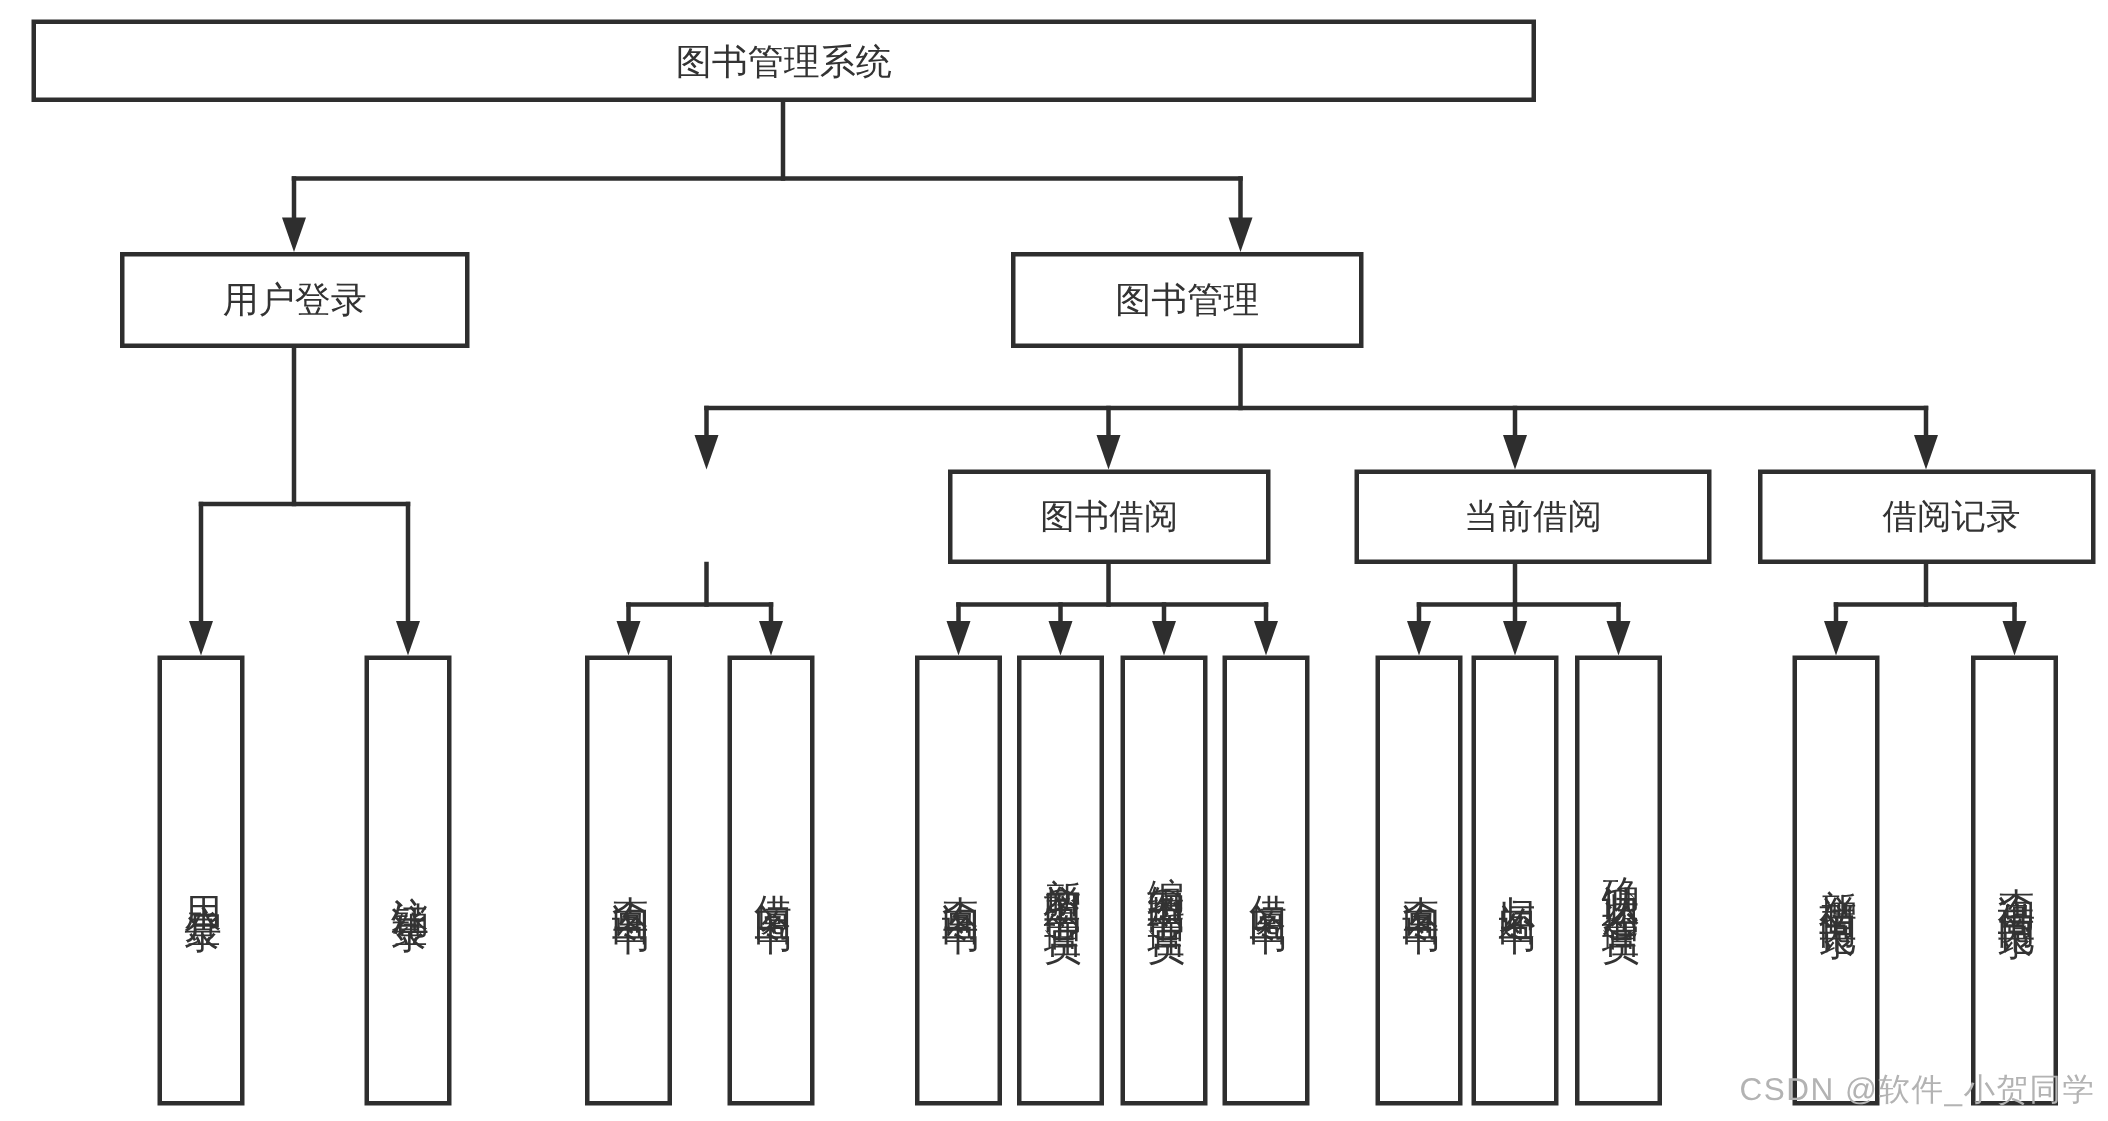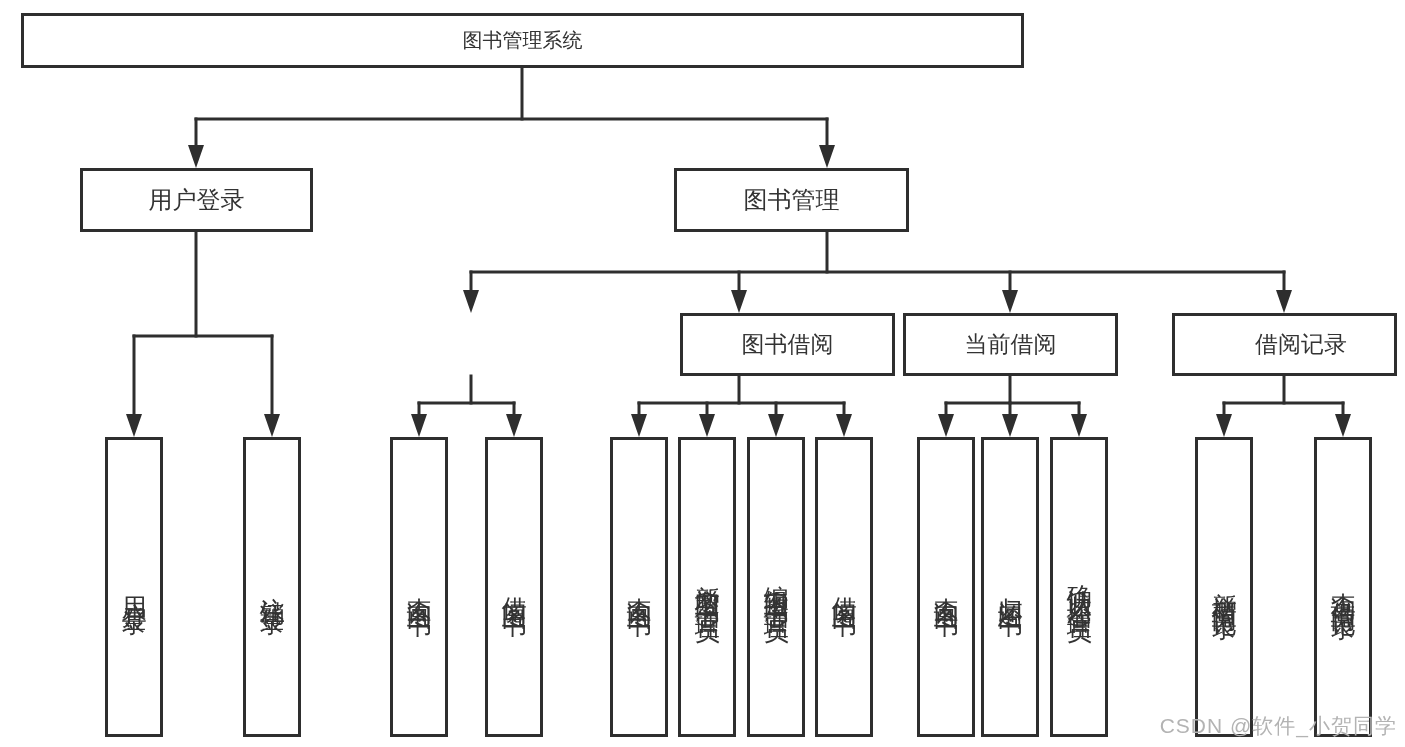--- a/index.html
+++ b/index.html
@@ -31,21 +31,21 @@
   .wires polygon { fill: var(--line); }
   .node {
     position: absolute;
     background: var(--background);
     border: 3px solid var(--line);
     display: flex;
     align-items: center;
     justify-content: center;
     color: var(--text);
   }
-  .root-box   { left: 21px;  top: 13px;  width: 1003px; height: 55px; font-size: 20px; text-align: right; }
+  .root-box   { left: 21px;  top: 13px;  width: 1003px; height: 55px; font-size: 24px; text-align: right; }
   .l2 { top: 168px; height: 64px; font-size: 24px; }
   .l3 { top: 313px; height: 63px; font-size: 23px; }
   .leaf {
     top: 437px;
     width: 58px;
     height: 300px;
     font-size: 25px;
   }
   .vtext {
     writing-mode: vertical-rl;
@@ -149,24 +149,24 @@
     <span>图书管理系统</span>
   </div>
 
   <div class="node l2" style="left:80px; width:233px;">
     <span>用户登录</span>
   </div>
   <div class="node l2" style="left:674px; width:235px;">
     <span>图书管理</span>
   </div>
 
-  <div class="node l3" style="left:632px; width:215px;margin-left:48px;">
+  <div class="node l3" style="left:632px; width:215px;">
     <span>图书借阅</span>
   </div>
-  <div class="node l3" style="left:903px; width:215px;">
+  <div class="node l3" style="left:903px; width:238px;">
     <span>当前借阅</span>
   </div>
   <div class="node l3" style="left:1172px; width:225px;padding-left:33px;">
     <span>借阅记录</span>
   </div>
 
   <div class="node leaf" style="left:105px;">
     <span class="vtext">用户登录</span>
   </div>
   <div class="node leaf" style="left:243px;">

